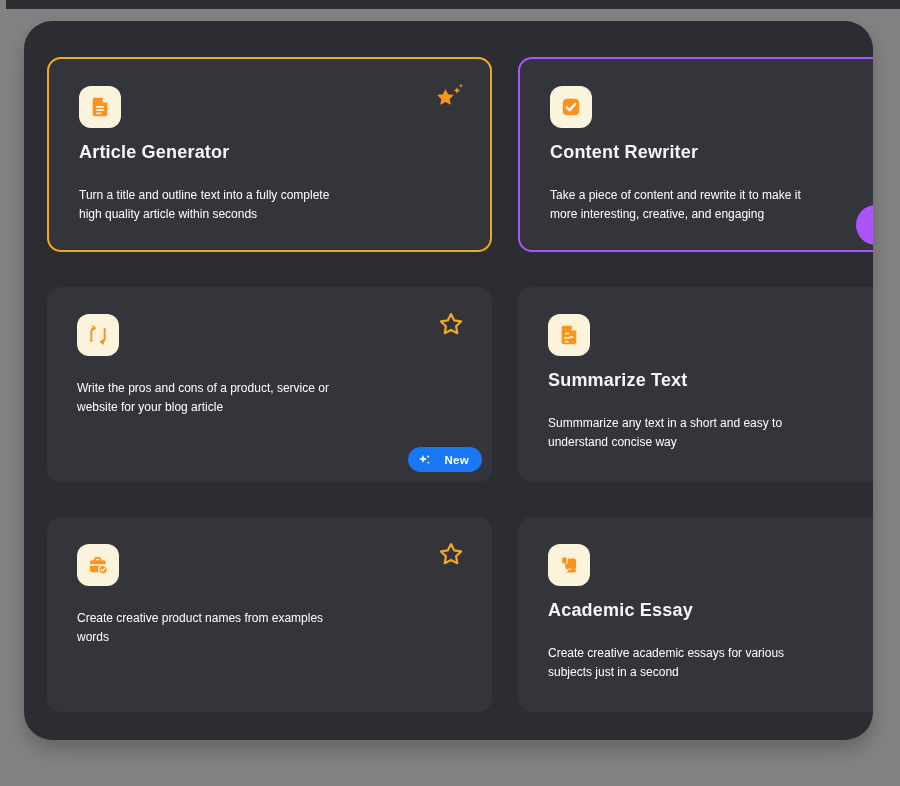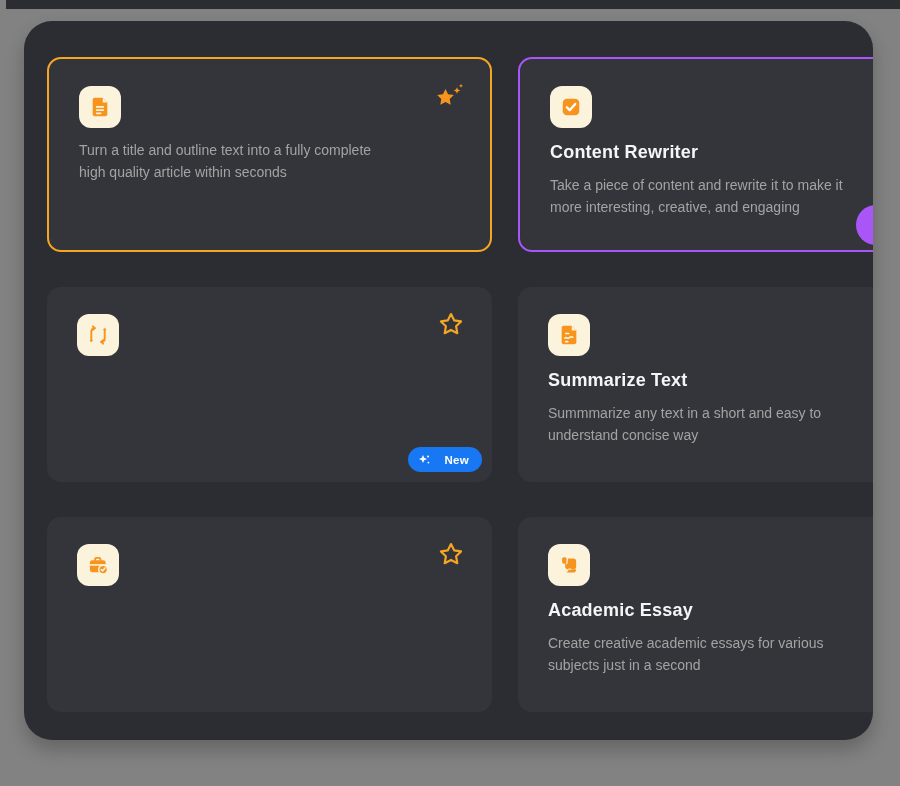--- a/index.html
+++ b/index.html
@@ -54,24 +54,24 @@
     display: flex; align-items: flex-start; justify-content: center;
   }
   .card h3 {
     margin-top: 14px;
     font-size: 18px;
     font-weight: 700;
     letter-spacing: 0.2px;
     color: #f4f5f7;
   }
   .card p {
-    margin-top: 11px;
-    font-size: 14px;
+    margin-top: 23px;
+    font-size: 12px;
     line-height: 1.58;
-    color: #a3a3a3;
+    color: #ffffff;
     white-space: pre-line;
   }
   .new-badge {
     position: absolute;
     right: 10px; bottom: 10px;
     height: 25px;
     padding: 0 13px 0 10px;
     background: #1877f2;
     border-radius: 999px;
     display: flex; align-items: center; gap: 14px;
@@ -106,20 +106,21 @@
           <rect x="7.5" y="18" width="6" height="1.8" rx="0.9" fill="#fcf3dd"></rect>
         </svg>
       </div>
       <div class="fav">
         <svg width="30" height="28" viewBox="0 0 30 28">
           <path fill="#f7941d" d="M11.5 6l2.6 5.2 5.7.9-4.1 4 1 5.7-5.2-2.7-5.2 2.7 1-5.7-4.1-4 5.7-.9z"></path>
           <path fill="#f7941d" d="M23 4.2l1 2.3 2.3 1-2.3 1-1 2.3-1-2.3-2.3-1 2.3-1z"></path>
           <path fill="#f7941d" d="M27 0.8l.6 1.4 1.4.6-1.4.6-.6 1.4-.6-1.4-1.4-.6 1.4-.6z"></path>
         </svg>
       </div>
+      <h3>Article Generator</h3>
       <p>Turn a title and outline text into a fully complete
 high quality article within seconds</p>
     </div>
 
     <div class="card accent-purple">
       <div class="icon-box">
         <svg width="22" height="22" viewBox="0 0 24 24">
           <rect x="3" y="3" width="18" height="18" rx="4.5" fill="#f7941d"></rect>
           <path d="M7.5 12.3l3.1 3.2 6-6.8" stroke="#ffffff" stroke-width="2.6" fill="none" stroke-linecap="round" stroke-linejoin="round"></path>
         </svg>
@@ -139,20 +140,22 @@
           <path d="M15.5 19.5c2.6 0 3.8-1.6 3.8-3.8v-8"></path>
           <circle cx="19.3" cy="6" r="1.5" fill="#f7941d" stroke="none"></circle>
           <path d="M13.6 17.4l1.9 2.1 1.9-2.1" transform="rotate(90 15.5 19.5)"></path>
         </svg>
       </div>
       <div class="fav">
         <svg width="26" height="26" viewBox="0 0 24 24">
           <path fill="none" stroke="#f5a623" stroke-width="2" stroke-linejoin="round" d="M12 2.8l2.9 5.8 6.4 1-4.6 4.5 1.1 6.4L12 17.5l-5.8 3 1.1-6.4-4.6-4.5 6.4-1z"></path>
         </svg>
       </div>
+      <p>Write the pros and cons of a product, service or
+website for your blog article</p>
       <div class="new-badge">
         <svg width="12" height="12" viewBox="0 0 12 12">
           <path fill="#ffffff" d="M5 1l1.2 2.8L9 5 6.2 6.2 5 9 3.8 6.2 1 5l2.8-1.2z"></path>
           <circle cx="10" cy="2.6" r="1" fill="#ffffff"></circle>
           <circle cx="10.4" cy="8.6" r="0.9" fill="#ffffff"></circle>
         </svg>
         <span>New</span>
       </div>
     </div>
 
@@ -179,20 +182,22 @@
           <rect x="3" y="10.6" width="16.5" height="1.6" fill="#fcf3dd"></rect>
           <circle cx="16.8" cy="16.2" r="4.6" fill="#f7941d" stroke="#fcf3dd" stroke-width="1.6"></circle>
           <path d="M14.8 16.2l1.5 1.5 2.5-3" stroke="#fcf3dd" stroke-width="1.6" fill="none" stroke-linecap="round" stroke-linejoin="round"></path>
         </svg>
       </div>
       <div class="fav">
         <svg width="26" height="26" viewBox="0 0 24 24">
           <path fill="none" stroke="#f5a623" stroke-width="2" stroke-linejoin="round" d="M12 2.8l2.9 5.8 6.4 1-4.6 4.5 1.1 6.4L12 17.5l-5.8 3 1.1-6.4-4.6-4.5 6.4-1z"></path>
         </svg>
       </div>
+      <p>Create creative product names from examples
+words</p>
     </div>
 
     <div class="card">
       <div class="icon-box">
         <svg width="22" height="22" viewBox="0 0 24 24">
           <rect x="4.5" y="3.5" width="5" height="7" rx="2" fill="#f7941d"></rect>
           <rect x="7.8" y="5" width="12" height="11.5" rx="3" fill="#f7941d"></rect>
           <rect x="9.2" y="4.3" width="1.4" height="7" rx="0.7" fill="#fcf3dd" transform="rotate(8 9.9 7.8)"></rect>
           <path d="M11.5 16.5h8.3c0 2.2-1.2 3.8-3.3 3.8h-7.6c1.6-.9 2.6-2 2.6-3.8z" fill="#f7941d"></path>
           <path d="M11.2 16.5h3.4" stroke="#fcf3dd" stroke-width="1.2"></path>

